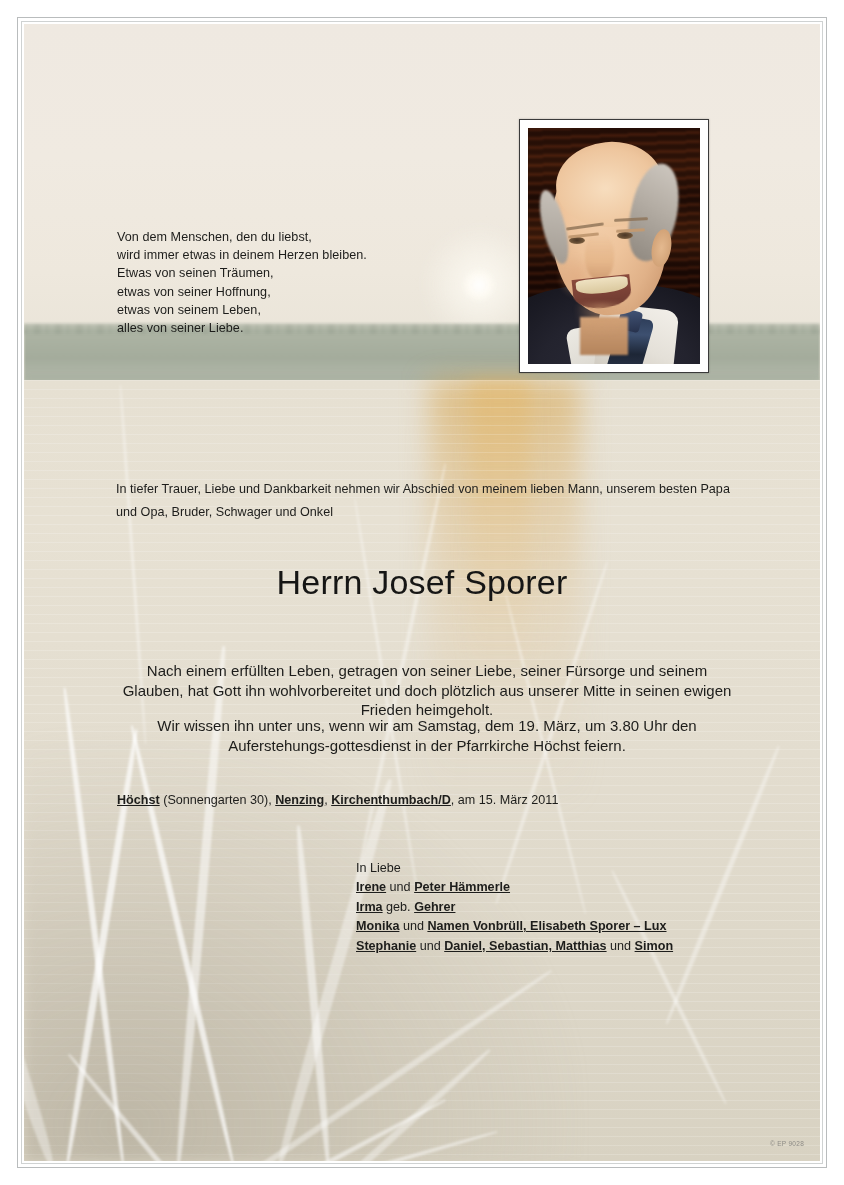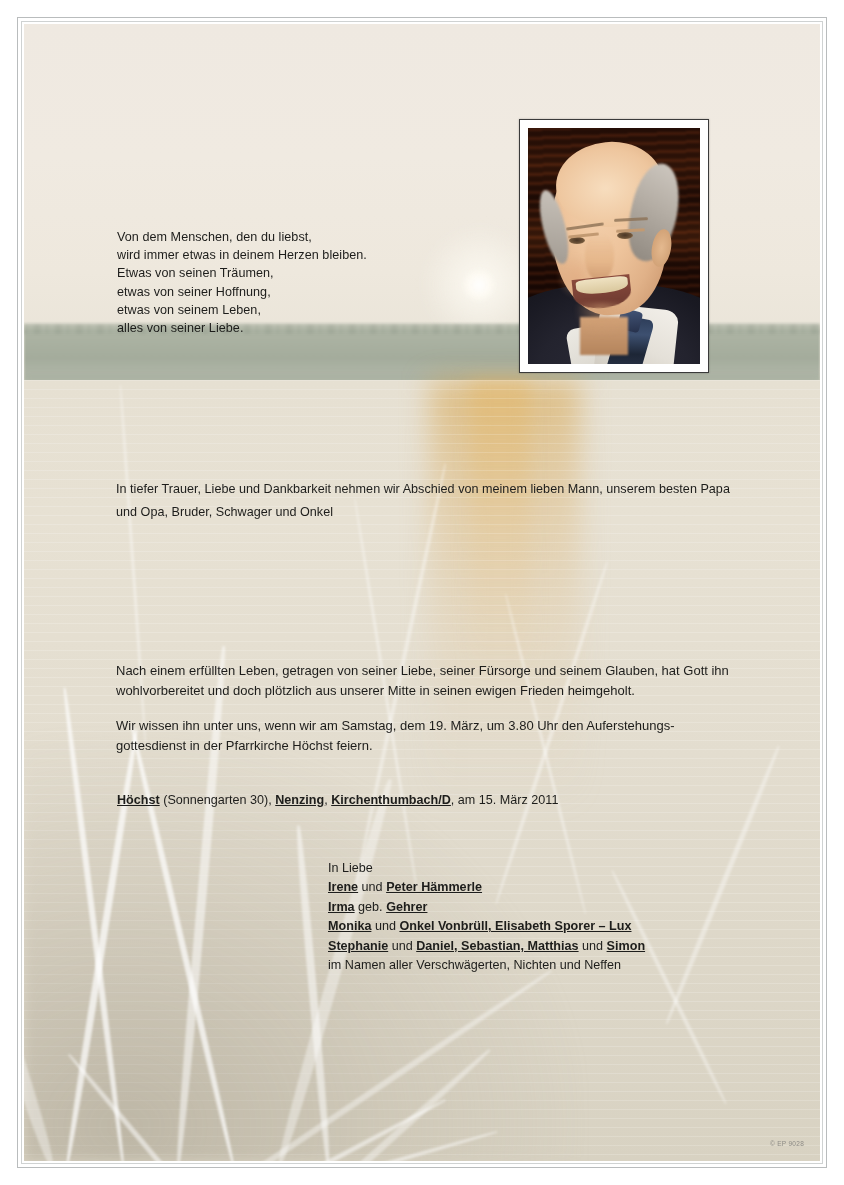--- a/index.html
+++ b/index.html
@@ -143,27 +143,27 @@
         letter-spacing:.05px;white-space:pre-line;}
 
   .lead{position:absolute;left:116px;top:478px;width:615px;font-size:12.6px;
         line-height:23px;letter-spacing:.02px;}
 
   .name{position:absolute;left:0;top:563px;width:844px;text-align:center;
         font-size:34px;font-weight:400;letter-spacing:.2px;color:#161615;}
   .dates{position:absolute;left:0;top:605px;width:844px;text-align:center;
         font-size:12.8px;font-weight:bold;letter-spacing:.1px;}
 
-  .para{position:absolute;left:116px;width:622px;font-size:13px;line-height:19.5px;}
+  .para{position:absolute;left:116px;width:622px;font-size:15px;line-height:19.5px;text-align:center;}
   .p1{top:661px;}
   .p2{top:716px;}
 
   .places{position:absolute;left:117px;top:791px;font-size:12.6px;line-height:18px;}
 
-  .family{position:absolute;left:328px;top:859px;font-size:12.6px;line-height:19.4px;}
+  .family{position:absolute;left:356px;top:859px;font-size:12.6px;line-height:19.4px;}
 
   .wake{position:absolute;left:117px;top:1031px;width:620px;font-size:12.6px;line-height:18px;}
 
   b,.b{font-weight:bold;text-decoration:underline;}
 
   
   #footer{position:absolute;left:0;top:1096px;width:844px;height:60px;}
   .copy{position:absolute;left:770px;top:1140px;font-size:6.5px;color:#8e8c86;
         letter-spacing:.3px;}
 </style>
@@ -245,33 +245,33 @@
 
     <div class="poem">Von dem Menschen, den du liebst,
 wird immer etwas in deinem Herzen bleiben.
 Etwas von seinen Träumen,
 etwas von seiner Hoffnung,
 etwas von seinem Leben,
 alles von seiner Liebe.</div>
 
     <div class="lead">In tiefer Trauer, Liebe und Dankbarkeit nehmen wir Abschied von meinem lieben Mann, unserem besten Papa und Opa, Bruder, Schwager und Onkel</div>
 
+    <div class="name">Herrn Josef Sporer</div>
 
     <div class="para p1">Nach einem erfüllten Leben, getragen von seiner Liebe, seiner Fürsorge und seinem Glauben, hat Gott ihn wohlvorbereitet und doch plötzlich aus unserer Mitte in seinen ewigen Frieden heimgeholt.</div>
     <div class="para p2">Wir wissen ihn unter uns, wenn wir am Samstag, dem 19. März, um 3.80 Uhr den Auferstehungs-gottesdienst in der Pfarrkirche Höchst feiern.</div>
 
     <div class="places"><span class="b">Höchst</span><span> (Sonnengarten 30), </span><span class="b">Nenzing</span><span>, </span><span class="b">Kirchenthumbach/D</span><span>, am 15. März 2011</span></div>
 
     <div class="family">
       <div>In Liebe</div>
       <div><span class="b">Irene</span><span> und </span><span class="b">Peter Hämmerle</span></div>
       <div><span class="b">Irma</span><span> geb. </span><span class="b">Gehrer</span></div>
-      <div><span class="b">Monika</span><span> und </span><span class="b">Onkel Vonbrüll, Elisabeth Sporer – Lux</span></div>
+      <div><span class="b">Monika</span><span> und </span><span class="b">Namen Vonbrüll, Elisabeth Sporer – Lux</span></div>
       <div><span class="b">Stephanie</span><span> und </span><span class="b">Daniel, Sebastian, Matthias</span><span> und </span><span class="b">Simon</span></div>
-      <div>im Namen aller Verschwägerten, Nichten und Neffen</div>
     </div>
 
   </div>
 
   <div id="footer">
     
 
     
 
     

